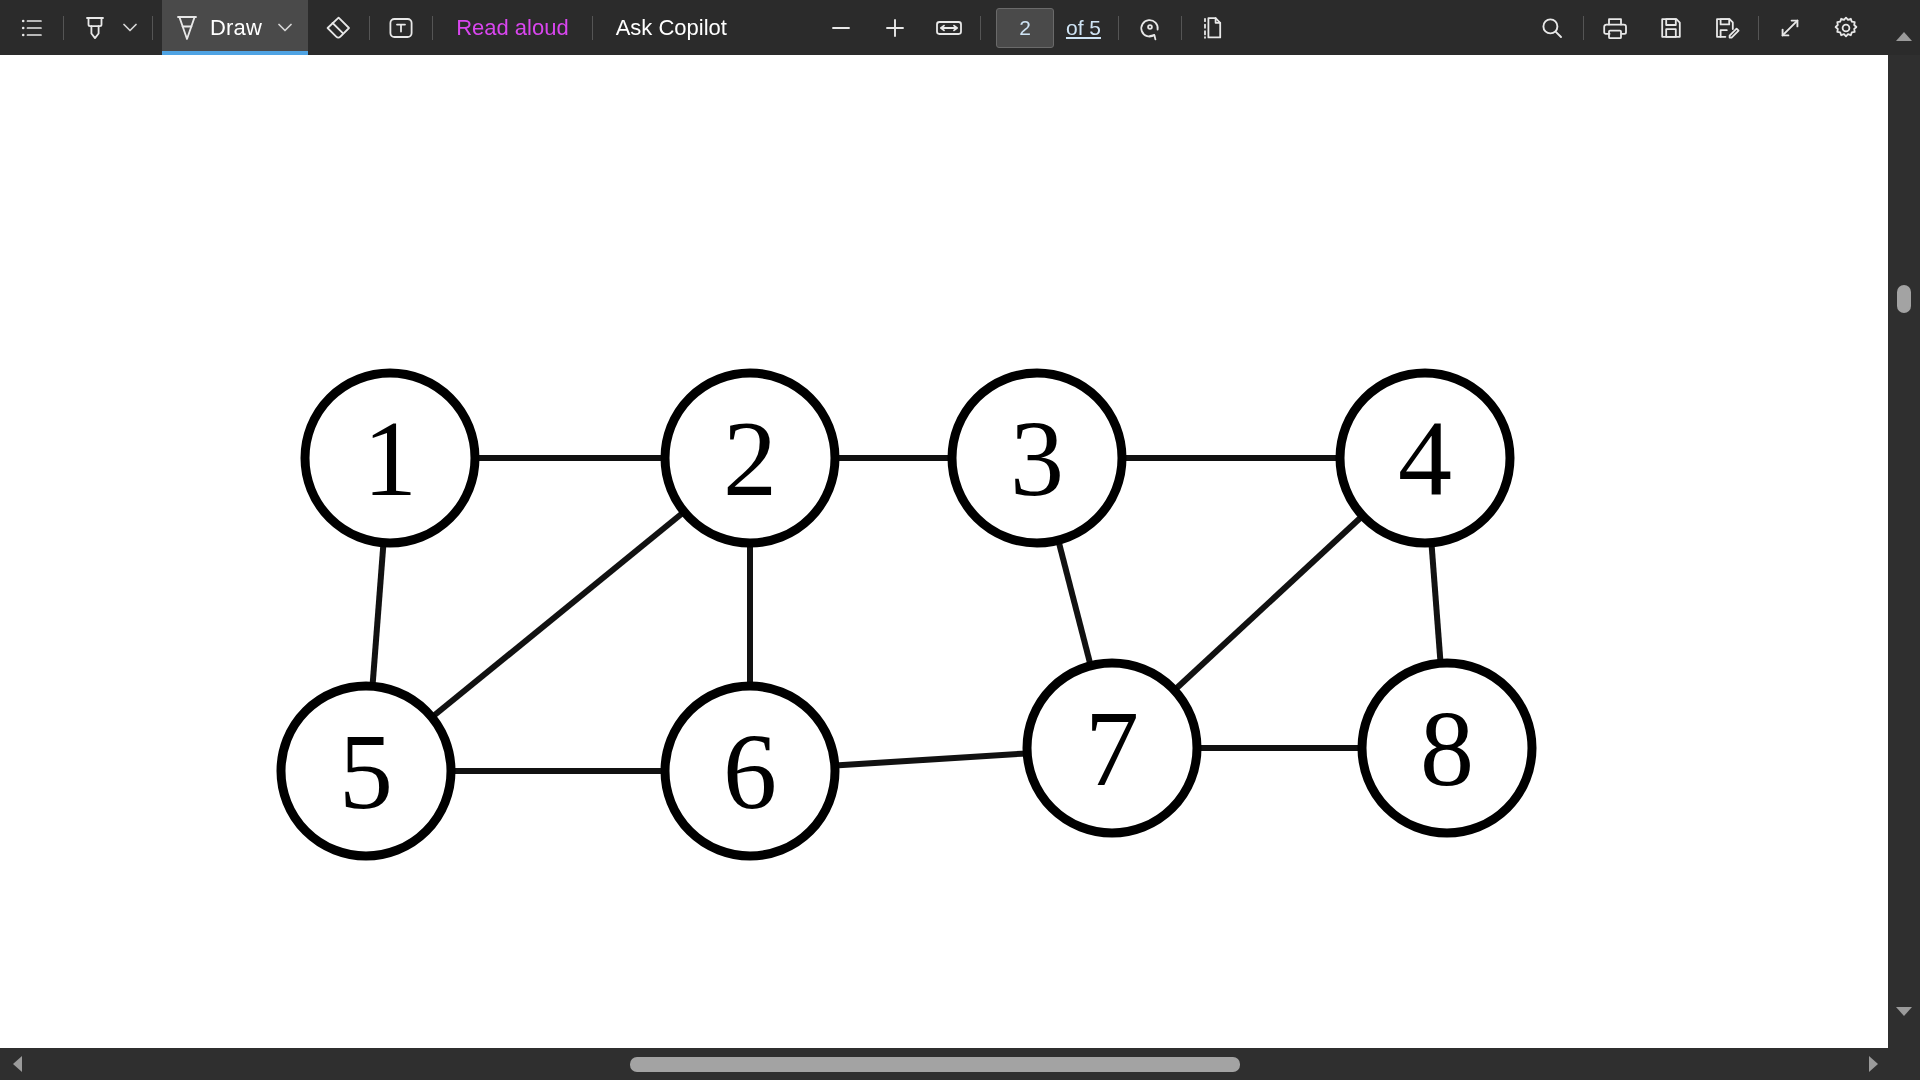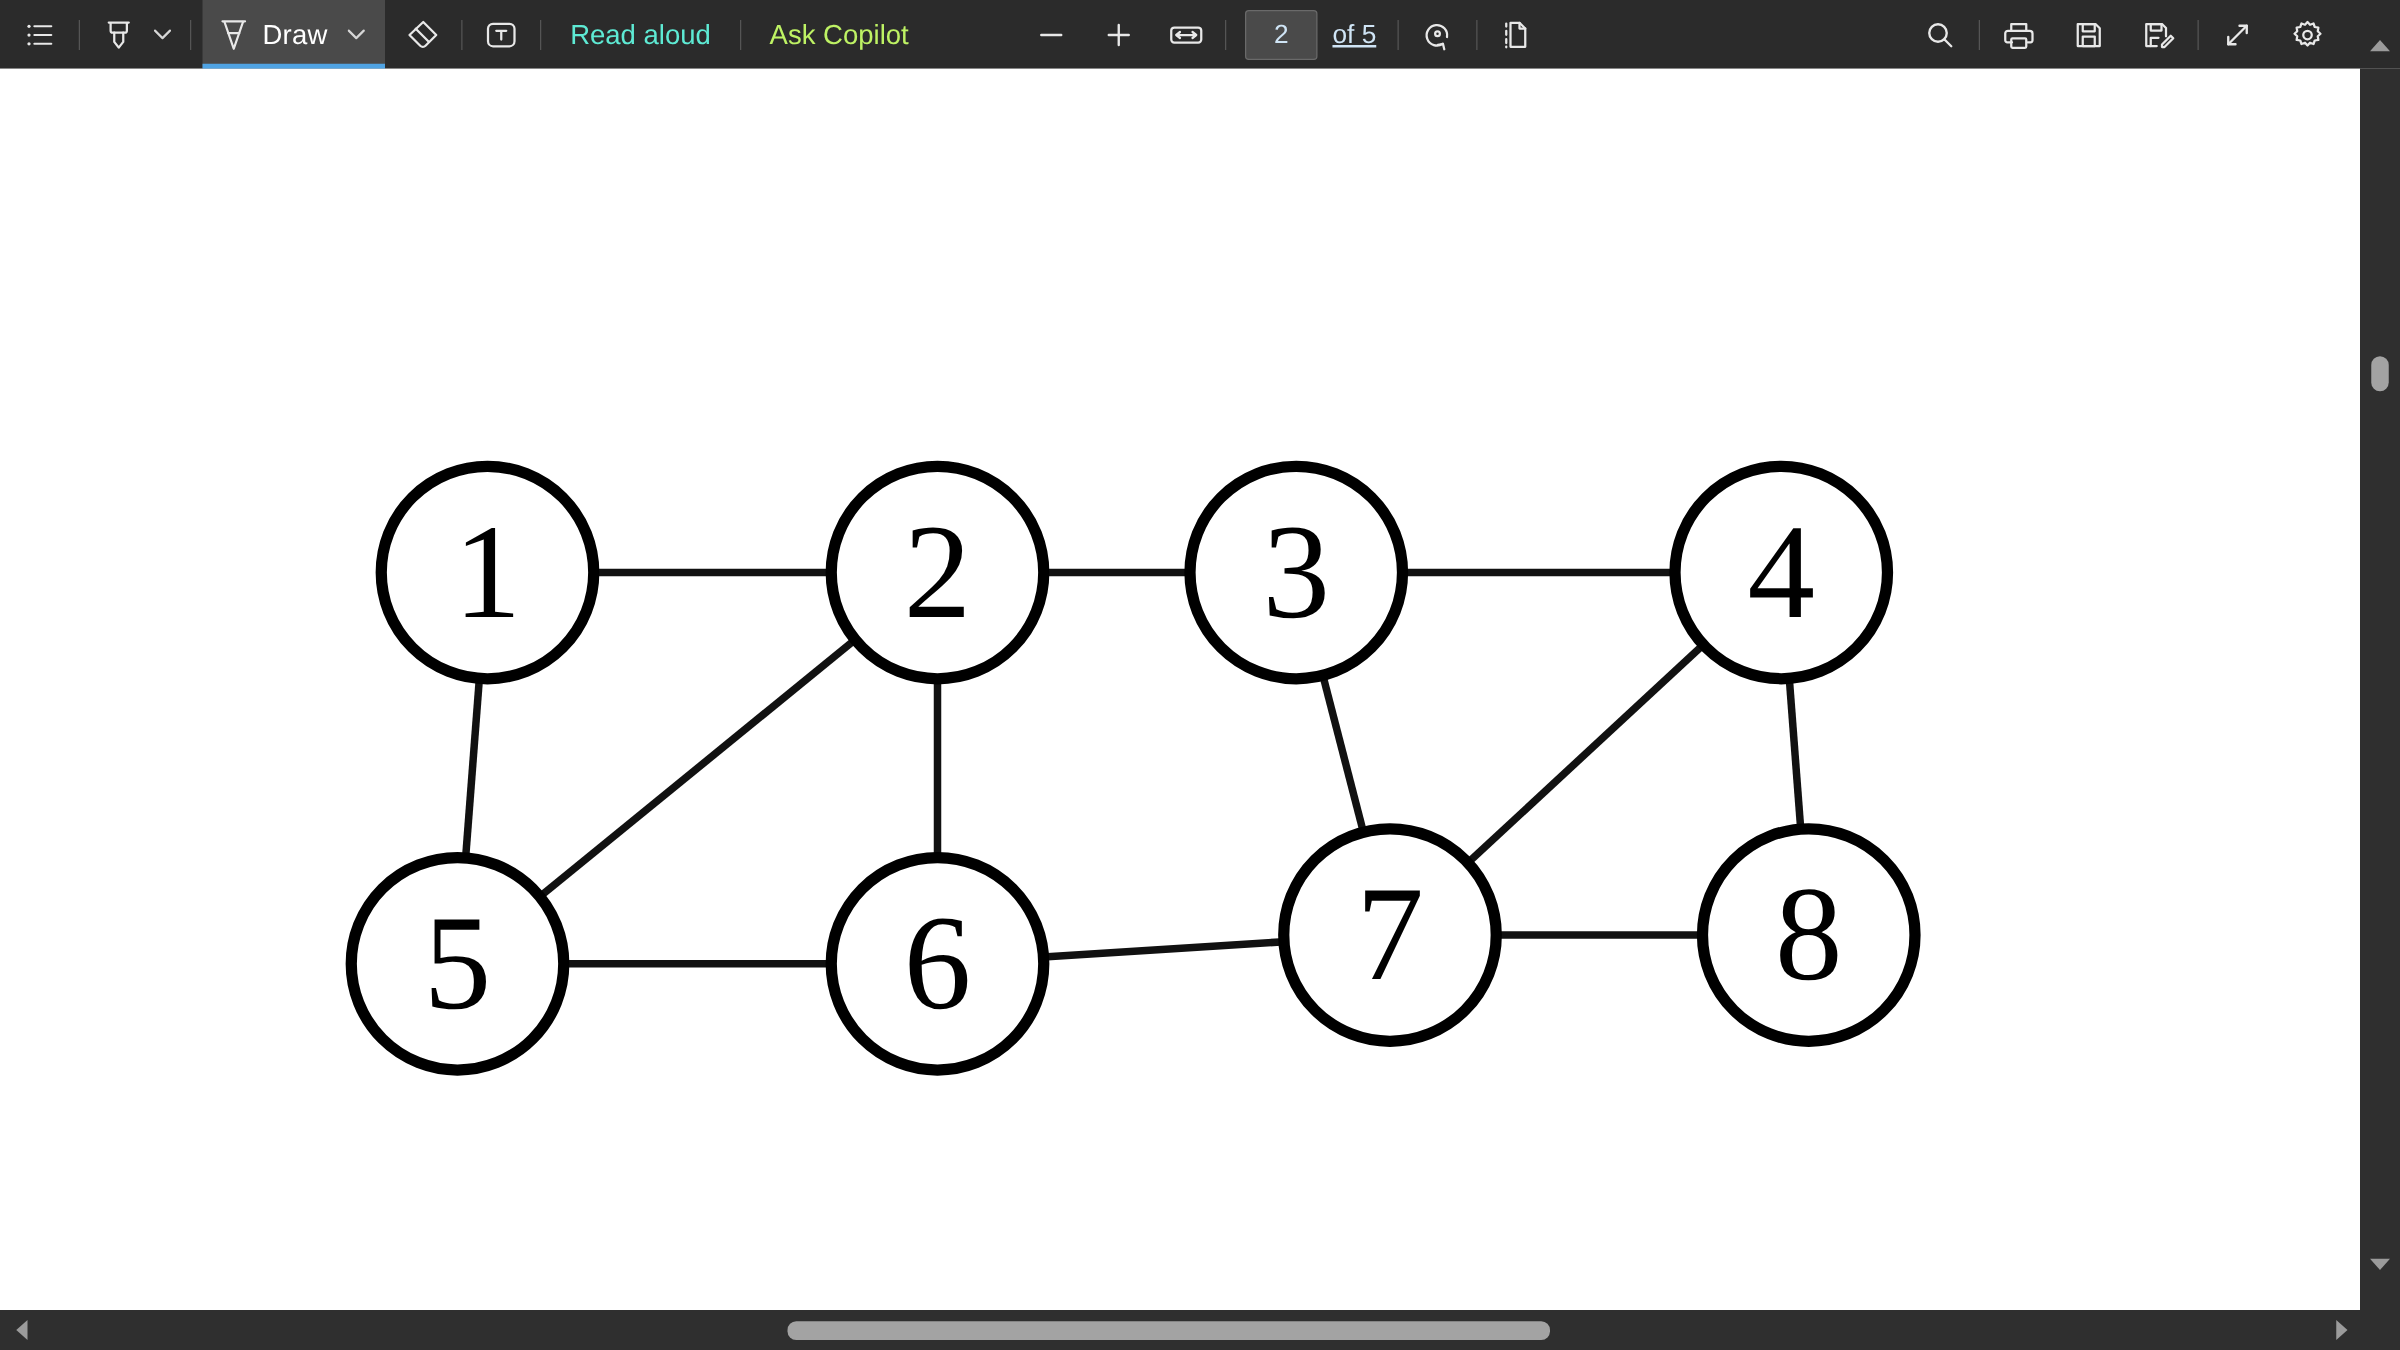--- a/index.html
+++ b/index.html
@@ -37,23 +37,23 @@
     background:#4a4a4a;padding:0 10px 0 8px;cursor:pointer;box-sizing:border-box;
   }
   .draw-btn .lbl{
     color:#ffffff;font-size:22px;letter-spacing:.2px;padding:0 10px 0 6px;white-space:nowrap;
   }
   .draw-underline{
     position:absolute;left:0;right:0;bottom:0;height:4px;background:#4fa3e3;
   }
 
   .txt-btn{
-    color:#5eead4;font-size:22px;padding:6px 14px;border-radius:3px;cursor:pointer;white-space:nowrap;
-  }
-  .txt-btn.bright{color:#bef264;}
+    color:#d946ef;font-size:22px;padding:6px 14px;border-radius:3px;cursor:pointer;white-space:nowrap;
+  }
+  .txt-btn.bright{color:#ffffff;}
 
   .pagebox{
     width:58px;height:40px;background:#4a4a4a;border:1px solid #6a6a6a;border-radius:3px;
     color:#cfe4f5;font-size:21px;display:flex;align-items:center;justify-content:center;
     margin:0 6px;box-sizing:border-box;cursor:text;
   }
   .ofpage{color:#cfe4f5;font-size:21px;margin:0 8px 0 6px;white-space:nowrap;text-decoration:underline;}
 
   
   .viewport{

